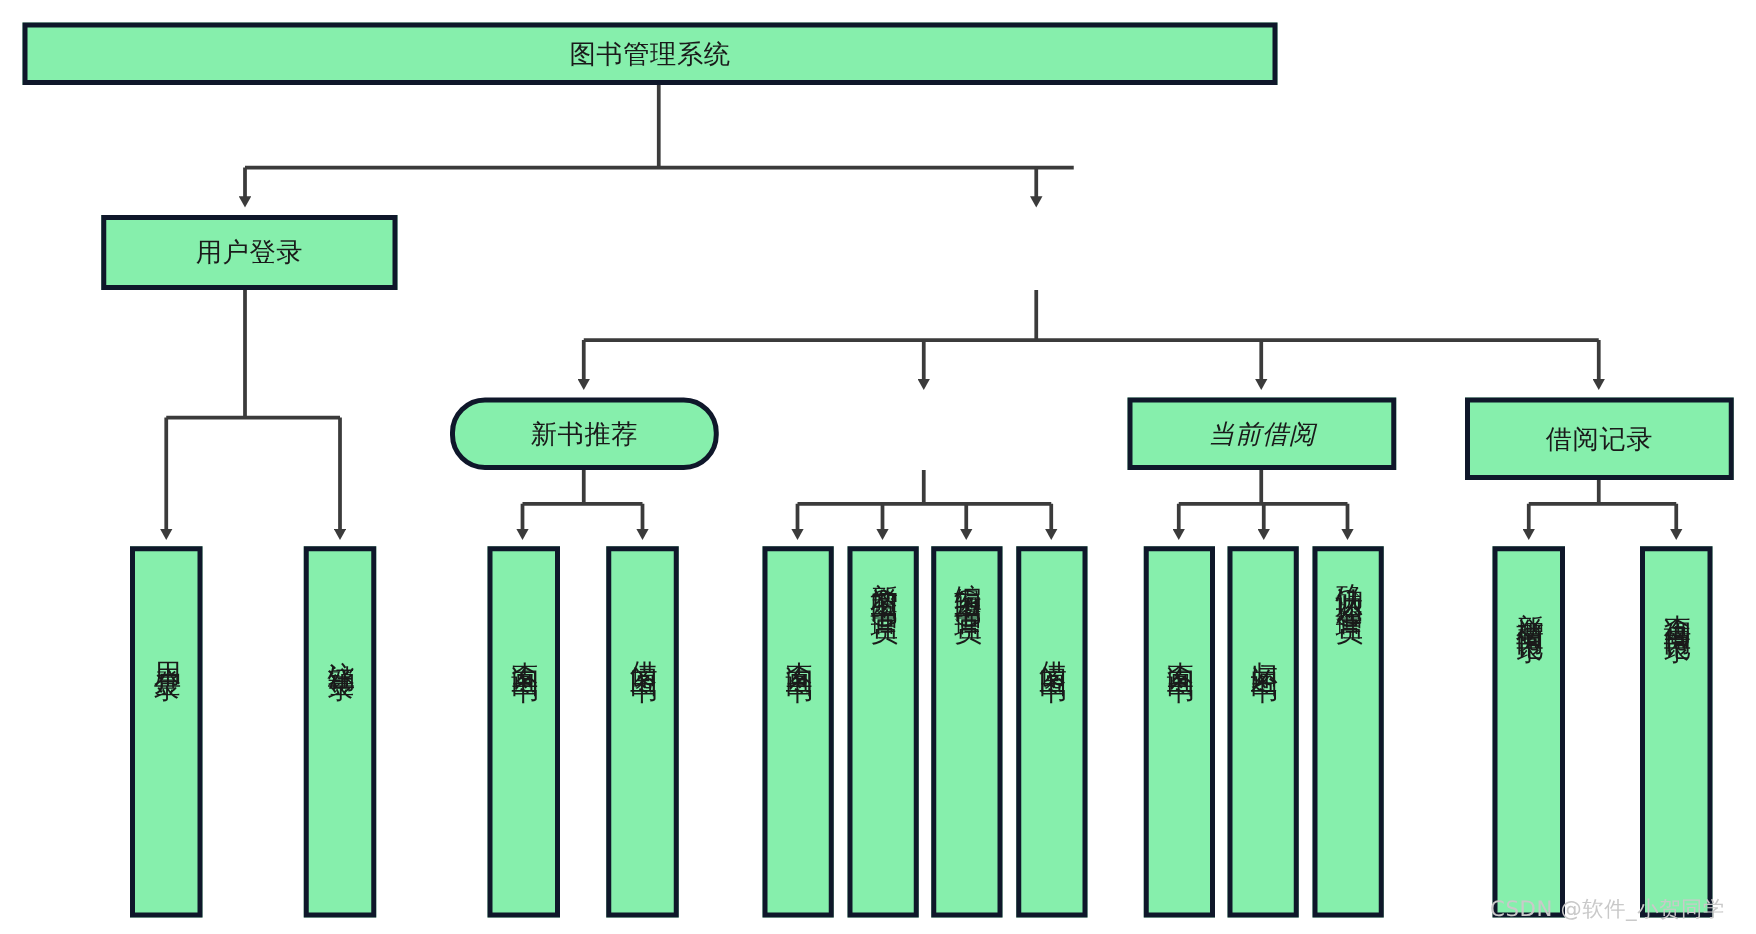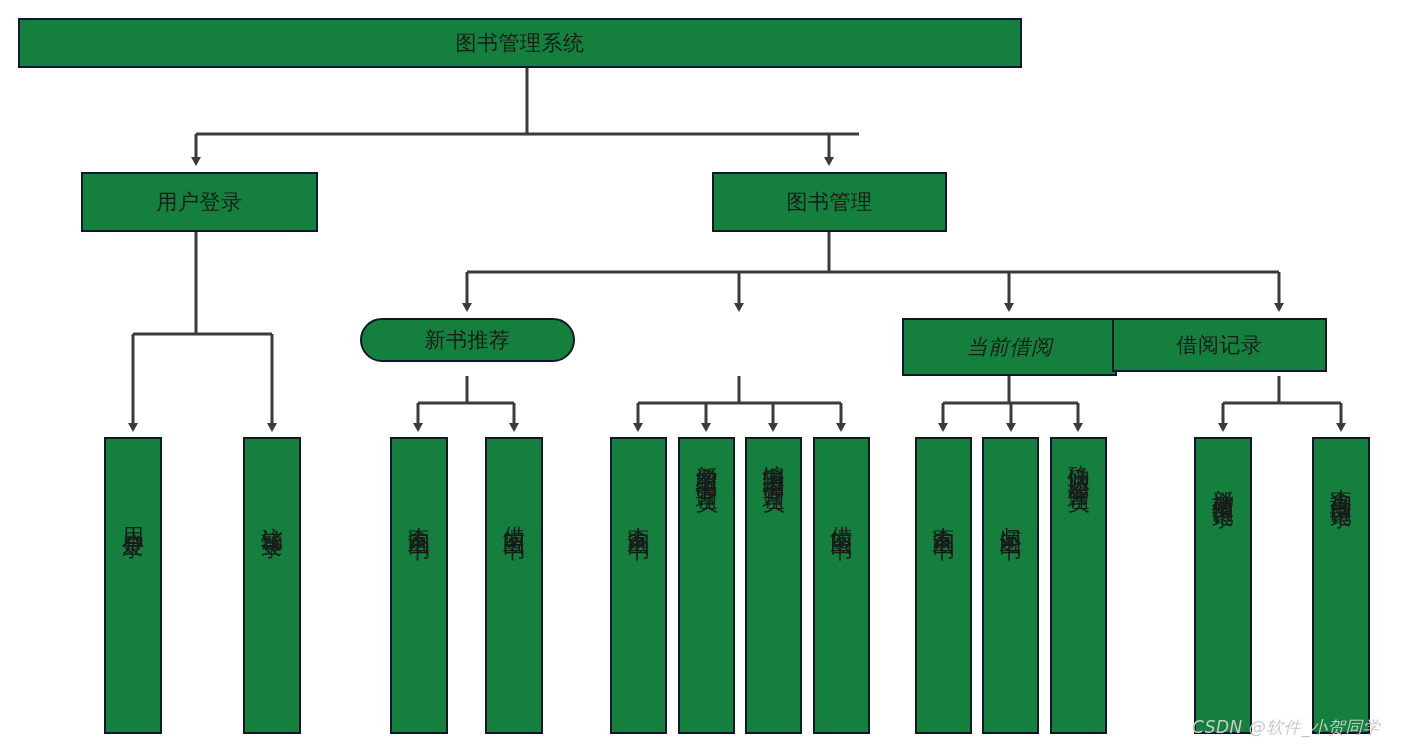--- a/index.html
+++ b/index.html
@@ -22,22 +22,22 @@
     position: absolute;
     left: 0;
     top: 0;
     width: 1405px;
     height: 747px;
     display: block;
   }
   .node-box {
     position: absolute;
     box-sizing: border-box;
-    background: #15803d;
-    border: 2px solid #0f172a;
+    background: #86efac;
+    border: 4px solid #0f172a;
     display: flex;
     align-items: center;
     justify-content: center;
   }
   .node-label {
     color: #1a1a1a;
     font-size: 21px;
     line-height: 1.18;
     letter-spacing: 0.5px;
     white-space: nowrap;
@@ -132,31 +132,28 @@
     </g>
   </svg>
 
   <div class="node-box" style="left:18px; top:18px; width:1004px; height:50px;">
     <span class="node-label">图书管理系统</span>
   </div>
 
   <div class="node-box" style="left:81px; top:172px; width:237px; height:60px;">
     <span class="node-label">用户登录</span>
   </div>
-  <div class="node-box" style="left:712px; top:172px; width:235px; height:60px;">
-    <span class="node-label">图书管理</span>
-  </div>
-
-  <div class="node-box" style="left:360px; top:318px; width:215px; height:44px;border-radius:28px;">
+
+  <div class="node-box" style="left:360px; top:318px; width:215px; height:58px;border-radius:28px;">
     <span class="node-label">新书推荐</span>
   </div>
   <div class="node-box" style="left:902px; top:318px; width:215px; height:58px;font-style:italic;">
     <span class="node-label">当前借阅</span>
   </div>
-  <div class="node-box" style="left:1112px; top:318px; width:215px; height:54px;">
+  <div class="node-box" style="left:1172px; top:318px; width:215px; height:66px;">
     <span class="node-label">借阅记录</span>
   </div>
 
   <div class="node-box vertical" style="left:104px; top:437px; width:58px; height:297px; padding-top:70px;">
     <span class="node-label">用户登录</span>
   </div>
   <div class="node-box vertical" style="left:243px; top:437px; width:58px; height:297px; padding-top:70px;">
     <span class="node-label">注销登录</span>
   </div>
 
@@ -190,15 +187,15 @@
     <span class="node-label">确认归还（管理员）</span>
   </div>
 
   <div class="node-box vertical" style="left:1194px; top:437px; width:58px; height:297px; padding-top:32px;">
     <span class="node-label">新增借阅记录</span>
   </div>
   <div class="node-box vertical" style="left:1312px; top:437px; width:58px; height:297px; padding-top:32px;">
     <span class="node-label">查询借阅记录</span>
   </div>
 
-  <div class="watermark" style="left:1192px; top:716px;font-style:italic;">CSDN @软件_小贺同学</div>
+  <div class="watermark" style="left:1192px; top:716px;">CSDN @软件_小贺同学</div>
 
 </div>
 
 </body></html>

